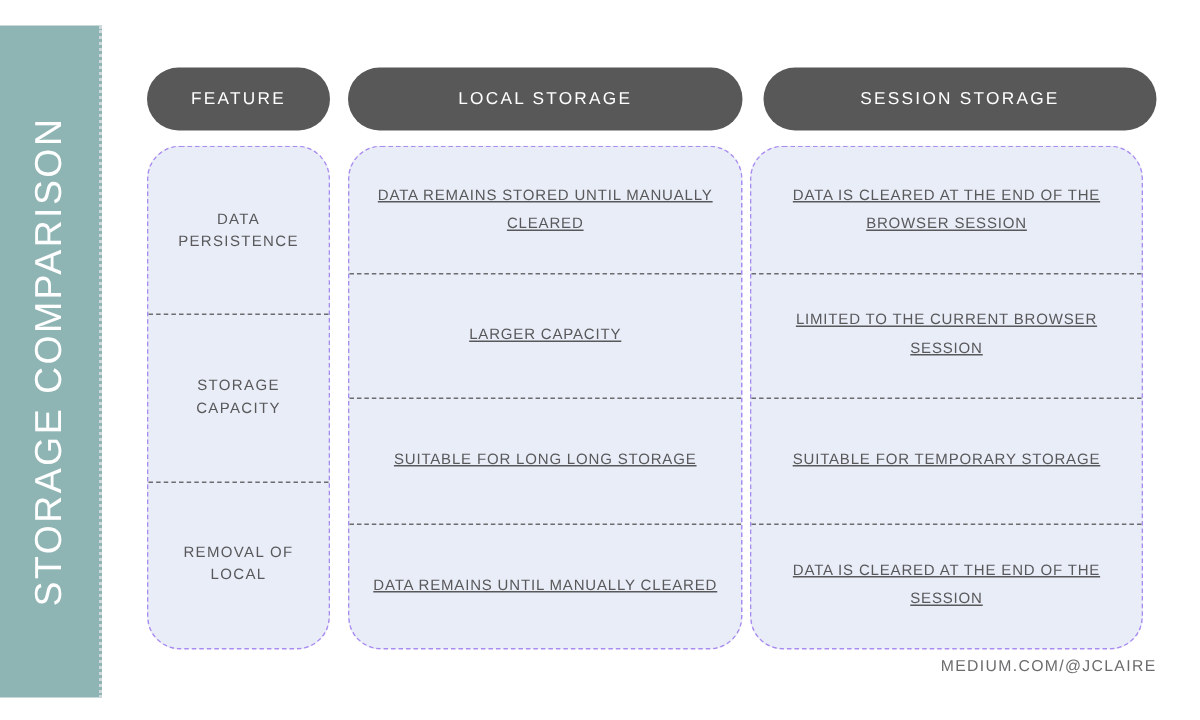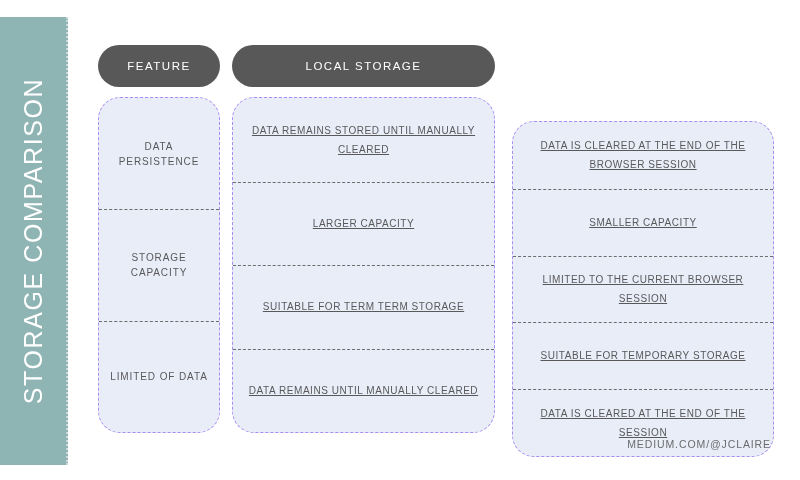--- a/index.html
+++ b/index.html
@@ -81,21 +81,21 @@
     height: 336px;
     background: #e9edf8;
     border: 1.6px dashed #a98cf0;
     border-radius: 22px;
     box-sizing: border-box;
     display: flex;
     flex-direction: column;
   }
   .card-0 { left: 2px;   width: 122px; }
   .card-1 { left: 136px; width: 263px; }
-  .card-2 { left: 416px; width: 262px; margin-top: 24px; }
+  .card-2 { left: 404px; width: 262px; }
 
   .cell {
     flex: 1 1 0;
     display: flex;
     align-items: center;
     justify-content: center;
     text-align: center;
     color: #59595b;
     box-sizing: border-box;
     padding: 2px 8px;
@@ -137,55 +137,53 @@
 
 <div id="sidebar">
   <div id="sidebar-title">STORAGE COMPARISON</div>
 </div>
 
 <div id="table">
 
   <div class="pill-row">
     <div class="pill pill-0">FEATURE</div>
     <div class="pill pill-1">LOCAL STORAGE</div>
+    <div class="pill pill-2">SESSION STORAGE</div>
   </div>
 
   <div class="card card-0">
     <div class="cell">
       <span class="cell-text">DATA PERSISTENCE</span>
     </div>
     <div class="cell">
       <span class="cell-text">STORAGE CAPACITY</span>
     </div>
     <div class="cell">
-      <span class="cell-text">LIMITED OF DATA</span>
+      <span class="cell-text">REMOVAL OF LOCAL</span>
     </div>
   </div>
 
   <div class="card card-1">
     <div class="cell">
       <span class="cell-text">DATA REMAINS STORED UNTIL MANUALLY CLEARED</span>
     </div>
     <div class="cell">
       <span class="cell-text">LARGER CAPACITY</span>
     </div>
     <div class="cell">
-      <span class="cell-text">SUITABLE FOR TERM TERM STORAGE</span>
+      <span class="cell-text">SUITABLE FOR LONG LONG STORAGE</span>
     </div>
     <div class="cell">
       <span class="cell-text">DATA REMAINS UNTIL MANUALLY CLEARED</span>
     </div>
   </div>
 
   <div class="card card-2">
     <div class="cell">
       <span class="cell-text">DATA IS CLEARED AT THE END OF THE BROWSER SESSION</span>
-    </div>
-    <div class="cell">
-      <span class="cell-text">SMALLER CAPACITY</span>
     </div>
     <div class="cell">
       <span class="cell-text">LIMITED TO THE CURRENT BROWSER SESSION</span>
     </div>
     <div class="cell">
       <span class="cell-text">SUITABLE FOR TEMPORARY STORAGE</span>
     </div>
     <div class="cell">
       <span class="cell-text">DATA IS CLEARED AT THE END OF THE SESSION</span>
     </div>

